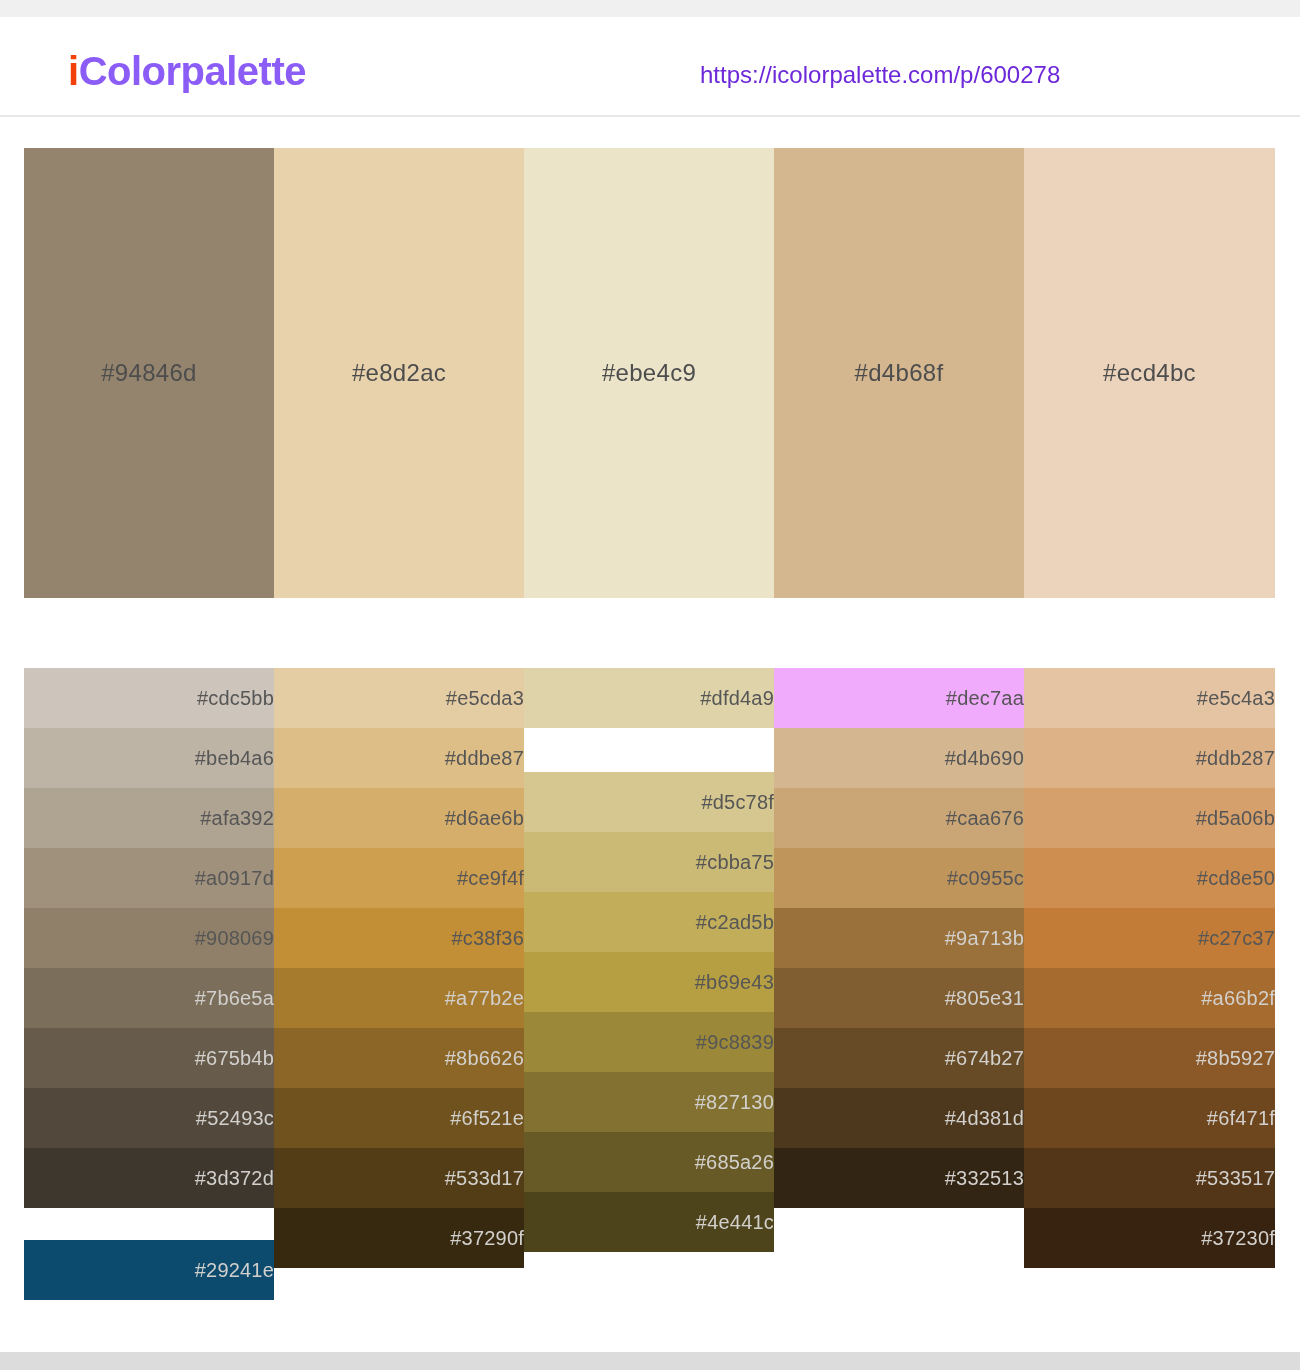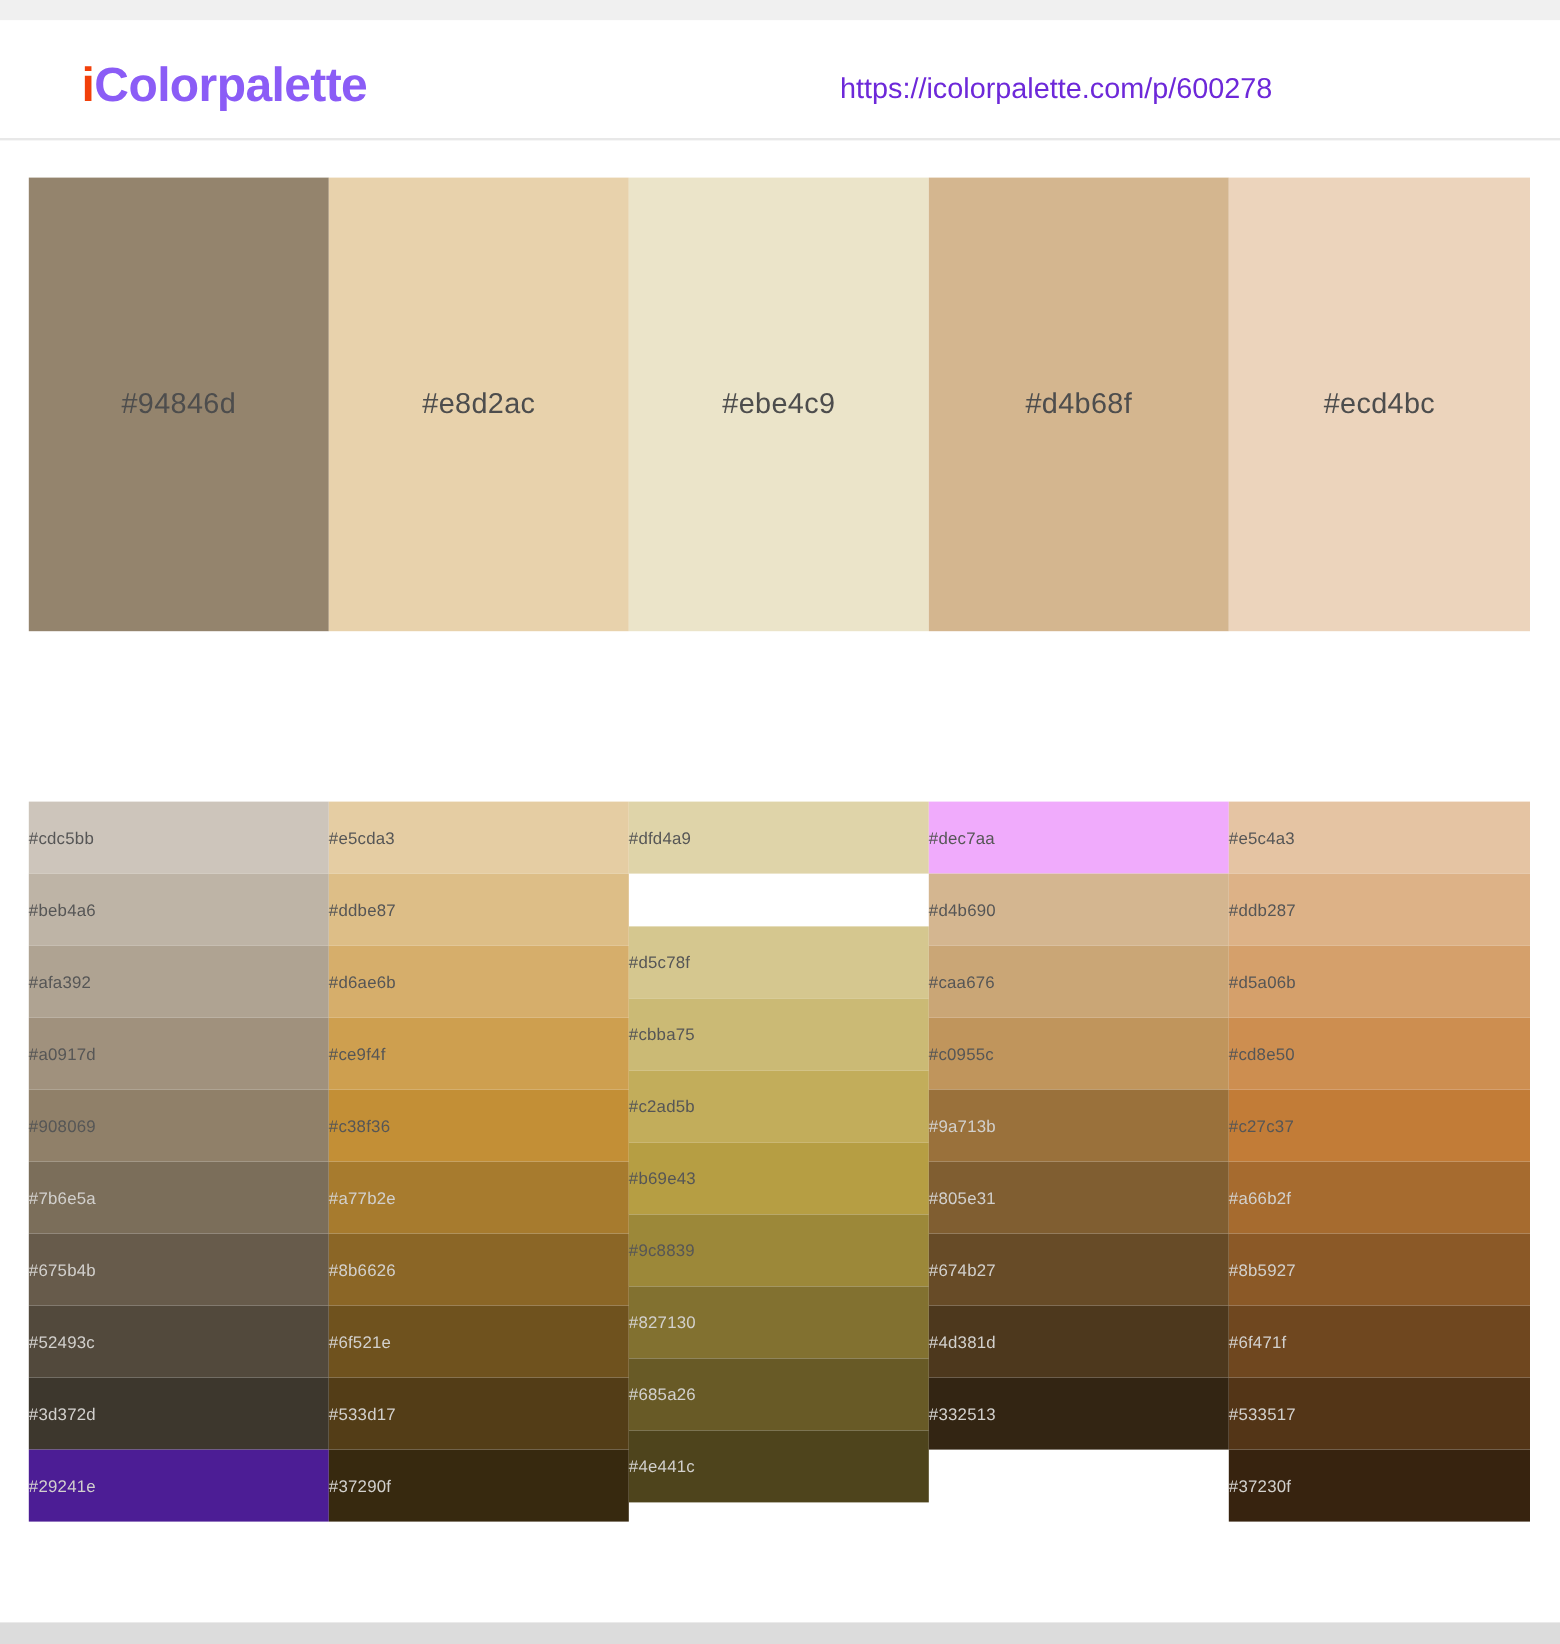--- a/index.html
+++ b/index.html
@@ -55,21 +55,21 @@
   .main-swatches {
     position: absolute;
     left: 24px;
     top: 148px;
     width: 1251px;
     height: 450px;
     display: flex;
   }
   .main-swatch {
     width: 250px;
-    height: 378px;
+    height: 450px;
     position: relative;
   }
   .main-swatch:last-child { width: 251px; }
   .main-swatch .label {
     position: absolute;
     top: 50%;
     left: 0;
     width: 100%;
     transform: translateY(-50%);
     text-align: center;
@@ -92,22 +92,22 @@
   .shade-cell {
     height: 60px;
     position: relative;
   }
   .shade-cell .label {
     position: absolute;
     top: 50%;
     left: 0;
     width: 100%;
     transform: translateY(-50%);
-    text-align: left;
-    font-size: 14px;
+    text-align: right;
+    font-size: 20px;
     letter-spacing: 0.2px;
   }
   .shade-cell.dark-text .label { color: #565656; }
   .shade-cell.light-text .label { color: #d2d0cd; }
 
   .bottom-bar {
     position: absolute;
     left: 0;
     top: 1352px;
     width: 1300px;
@@ -167,21 +167,21 @@
       </div>
       <div class="shade-cell light-text" style="background: rgb(103, 91, 75);">
         <div class="label">#675b4b</div>
       </div>
       <div class="shade-cell light-text" style="background: rgb(82, 73, 60);">
         <div class="label">#52493c</div>
       </div>
       <div class="shade-cell light-text" style="background: rgb(61, 55, 45);">
         <div class="label">#3d372d</div>
       </div>
-      <div class="shade-cell light-text" style="background: #4c1d95;">
+      <div class="shade-cell light-text" style="background: #0c4a6e; margin-top: 32px;">
         <div class="label">#29241e</div>
       </div>
     </div>
     <div class="shade-col">
       <div class="shade-cell dark-text" style="background: rgb(229, 205, 163);">
         <div class="label">#e5cda3</div>
       </div>
       <div class="shade-cell dark-text" style="background: rgb(221, 190, 135);">
         <div class="label">#ddbe87</div>
       </div>

